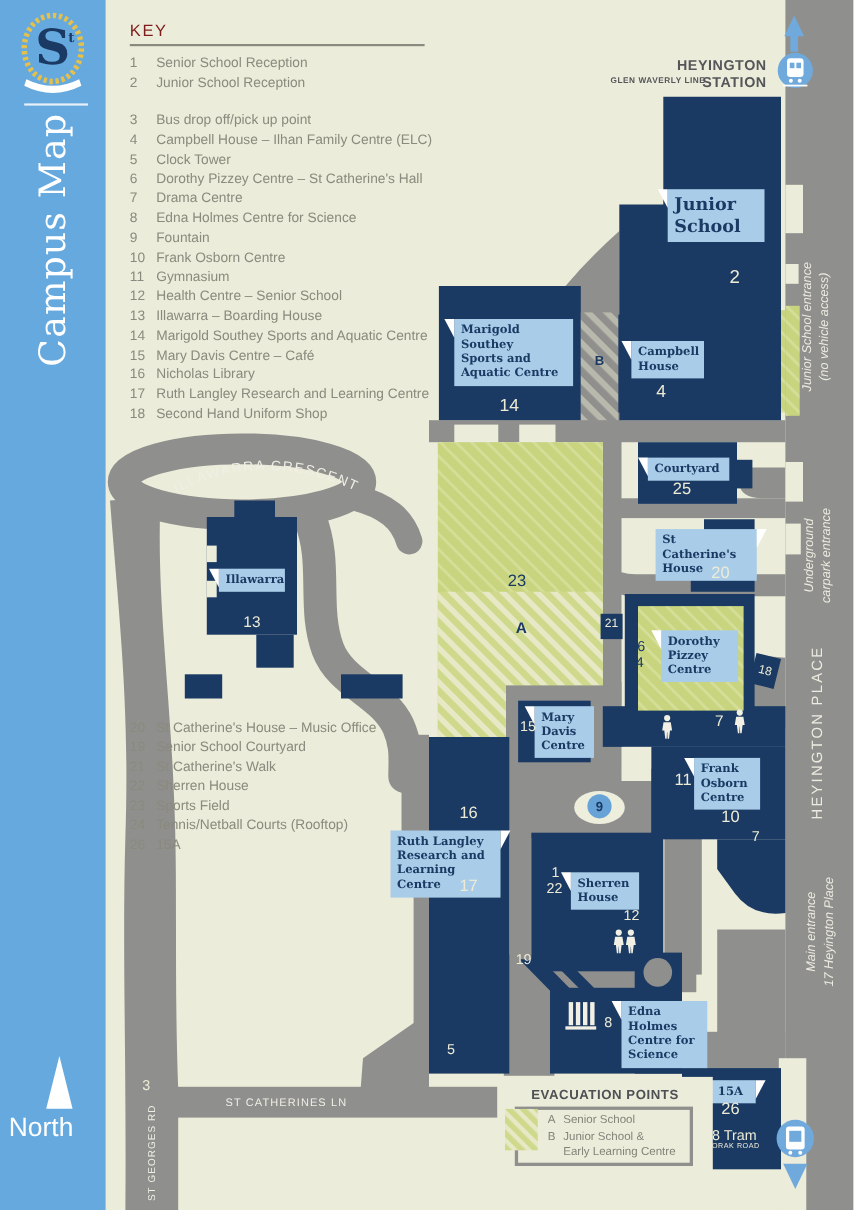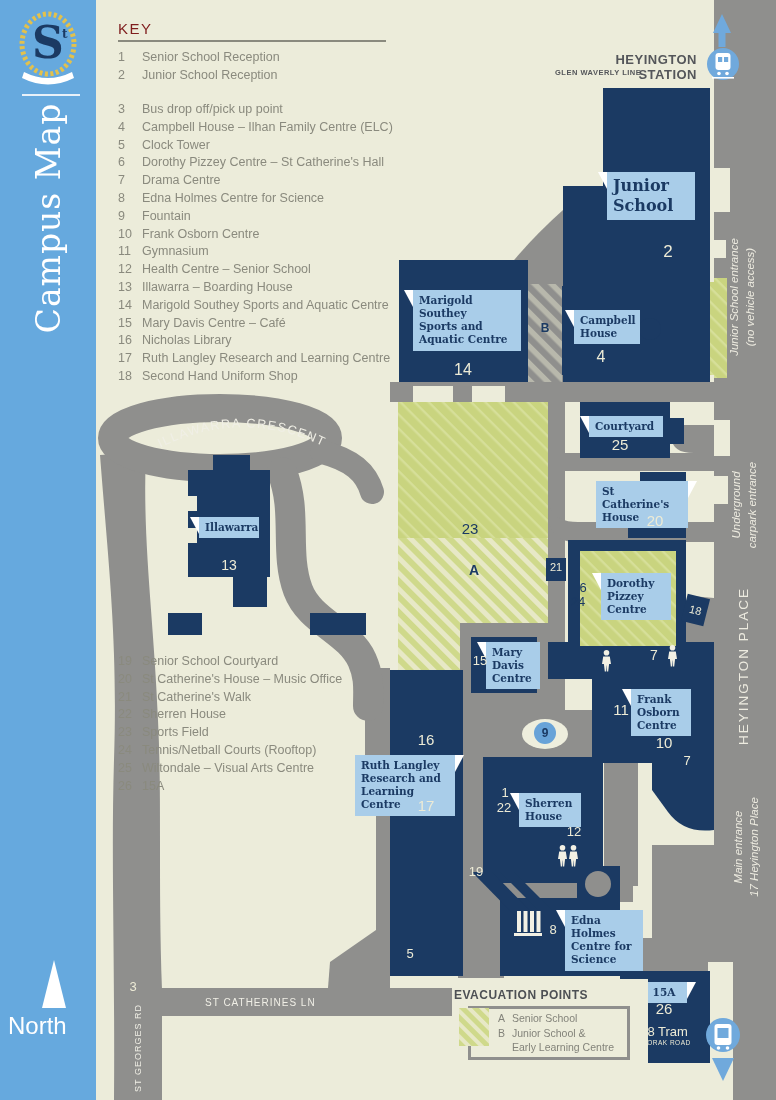--- a/index.html
+++ b/index.html
@@ -42,21 +42,21 @@
                 font-weight:bold;font-size:13px;letter-spacing:.5px;z-index:3;}
   .station-line{position:absolute;left:555px;top:68px;width:142px;text-align:left;color:#54565A;
                 font-weight:bold;font-size:7.5px;letter-spacing:.5px;z-index:3;}
   .badge18{position:absolute;left:684px;top:596px;width:23px;height:28px;background:#1B3A63;
            transform:rotate(14deg);z-index:3;display:flex;align-items:center;justify-content:center;
            color:#EDEBD6;font-size:11px;}
   .tram1{position:absolute;left:628px;top:1024px;width:72px;text-align:center;color:#EDEBD6;font-size:13px;z-index:3;}
   .tram2{position:absolute;left:628px;top:1039px;width:72px;text-align:center;color:#EDEBD6;font-size:6.5px;letter-spacing:.5px;z-index:3;}
   
   #evac{position:absolute;left:452px;top:979px;width:196px;height:97px;background:#ECECDA;z-index:4;}
-  .evac-head{position:absolute;left:2px;top:9px;width:192px;text-align:left;color:#4D5054;
+  .evac-head{position:absolute;left:2px;top:9px;width:192px;text-align:center;color:#4D5054;
              font-weight:bold;font-size:12px;letter-spacing:.5px;}
   .evac-box{position:absolute;left:16px;top:27px;width:156px;height:48px;border:3px solid #8F8F8D;}
   .evac-sq{position:absolute;left:7px;top:29px;z-index:2;}
   .evac-line{position:absolute;color:#83837A;font-size:10.5px;}
   .evac-code{display:inline-block;width:14px;}
 </style>
 </head>
 <body>
 
 <div id="stage">
@@ -291,46 +291,42 @@
         <span class="kl">Ruth Langley Research and Learning Centre</span>
       </div>
       <div class="krow">
         <span class="kn">18</span>
         <span class="kl">Second Hand Uniform Shop</span>
       </div>
     </div>
   <div class="key-group" style="top:654px;z-index:4">
 
   <div class="krow">
+        <span class="kn">20</span>
+        <span class="kl">St Catherine's House – Music Office</span>
+      </div>
+      <div class="krow">
         <span class="kn">19</span>
         <span class="kl">Senior School Courtyard</span>
       </div>
       <div class="krow">
-        <span class="kn">20</span>
-        <span class="kl">St Catherine's House – Music Office</span>
-      </div>
-      <div class="krow">
         <span class="kn">21</span>
         <span class="kl">St Catherine's Walk</span>
       </div>
       <div class="krow">
         <span class="kn">22</span>
         <span class="kl">Sherren House</span>
       </div>
       <div class="krow">
         <span class="kn">23</span>
         <span class="kl">Sports Field</span>
       </div>
       <div class="krow">
         <span class="kn">24</span>
         <span class="kl">Tennis/Netball Courts (Rooftop)</span>
-      </div>
-      <div class="krow">
-        <span class="kn">25</span>
-        <span class="kl">Wiltondale – Visual Arts Centre</span>
       </div>
       <div class="krow">
         <span class="kn">26</span>
         <span class="kl">15A</span>
       </div>
     </div>
 
   <div class="station-name">HEYINGTON STATION</div>
   <div class="station-line">GLEN WAVERLY LINE</div>
   <div class="tram1">#8 Tram</div>

